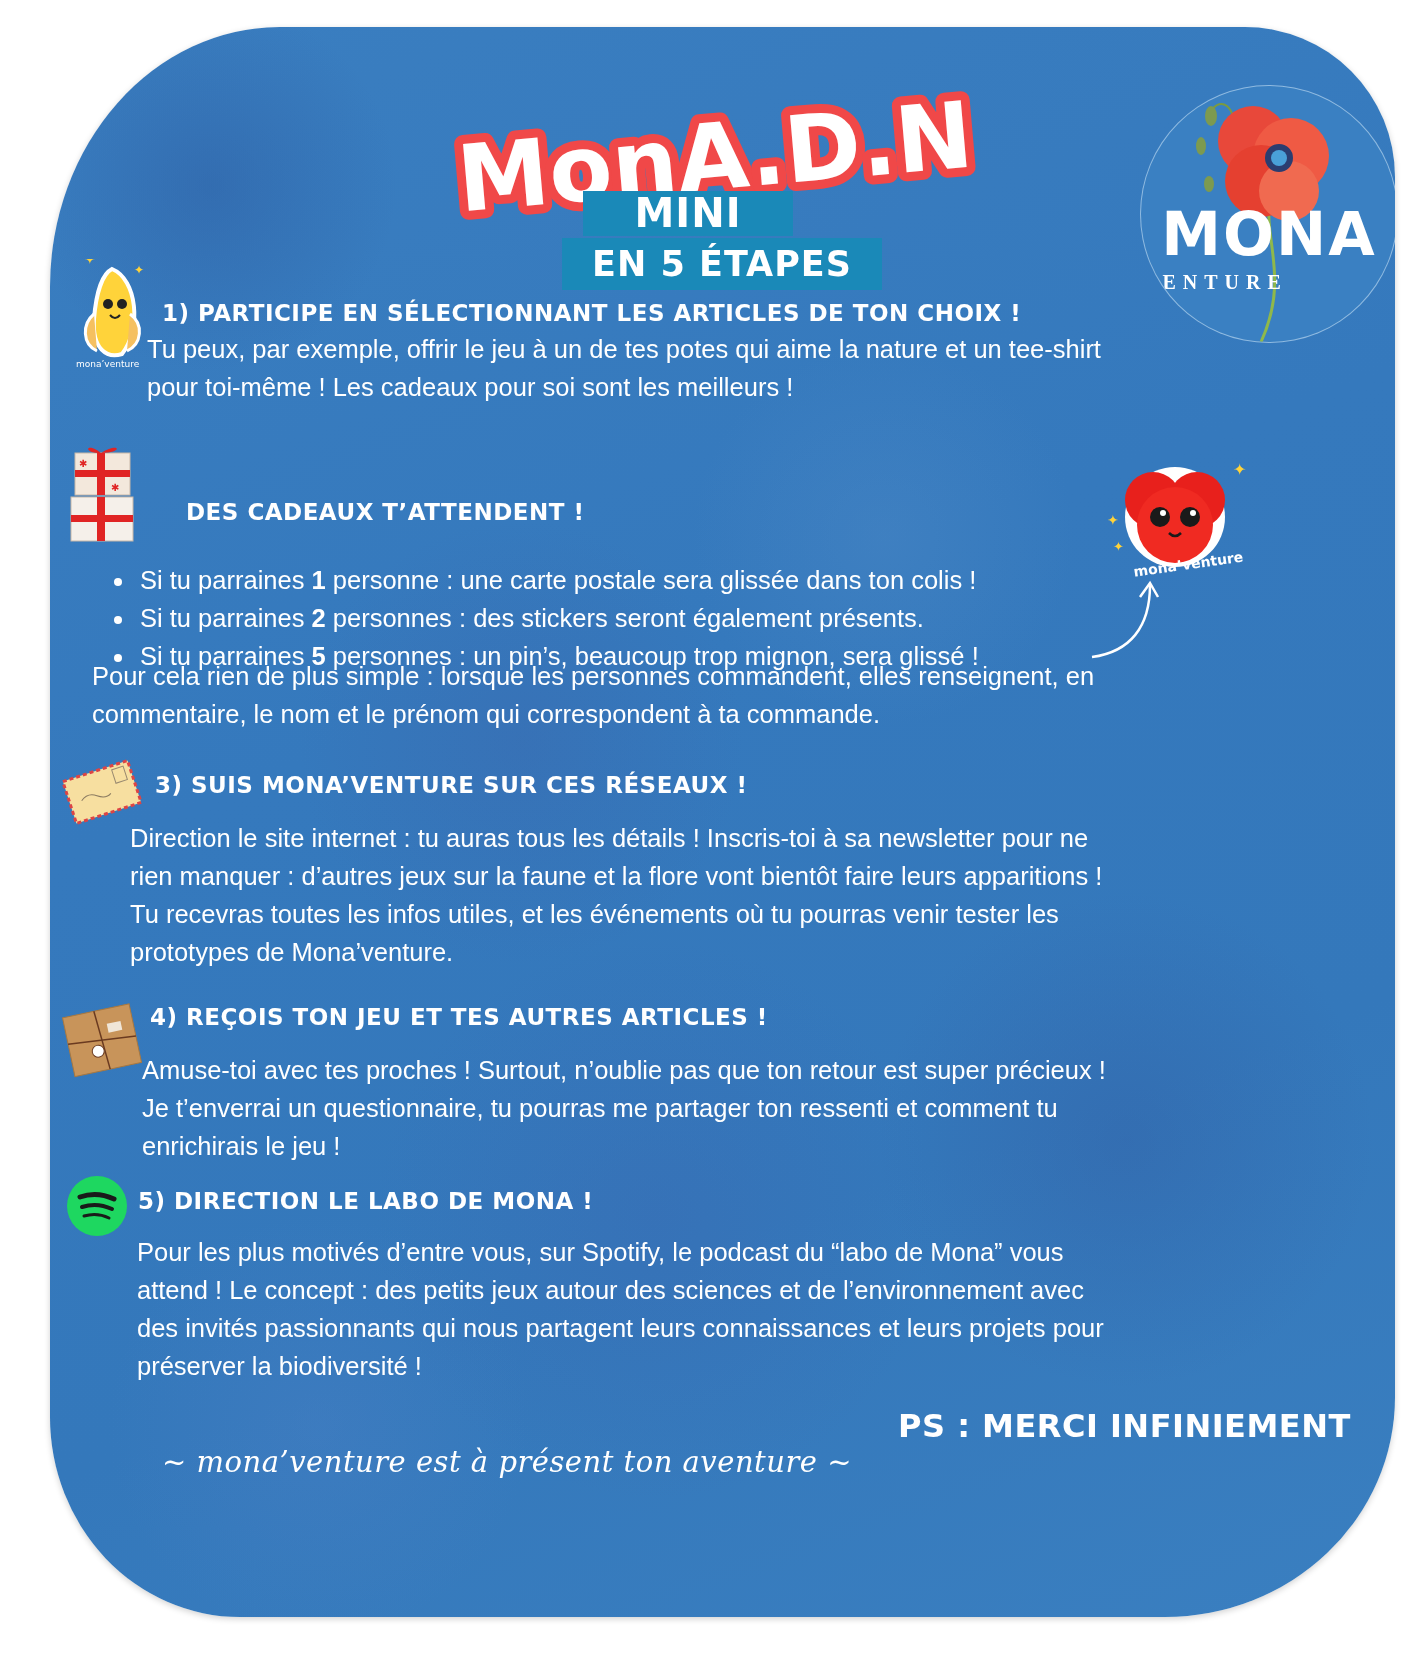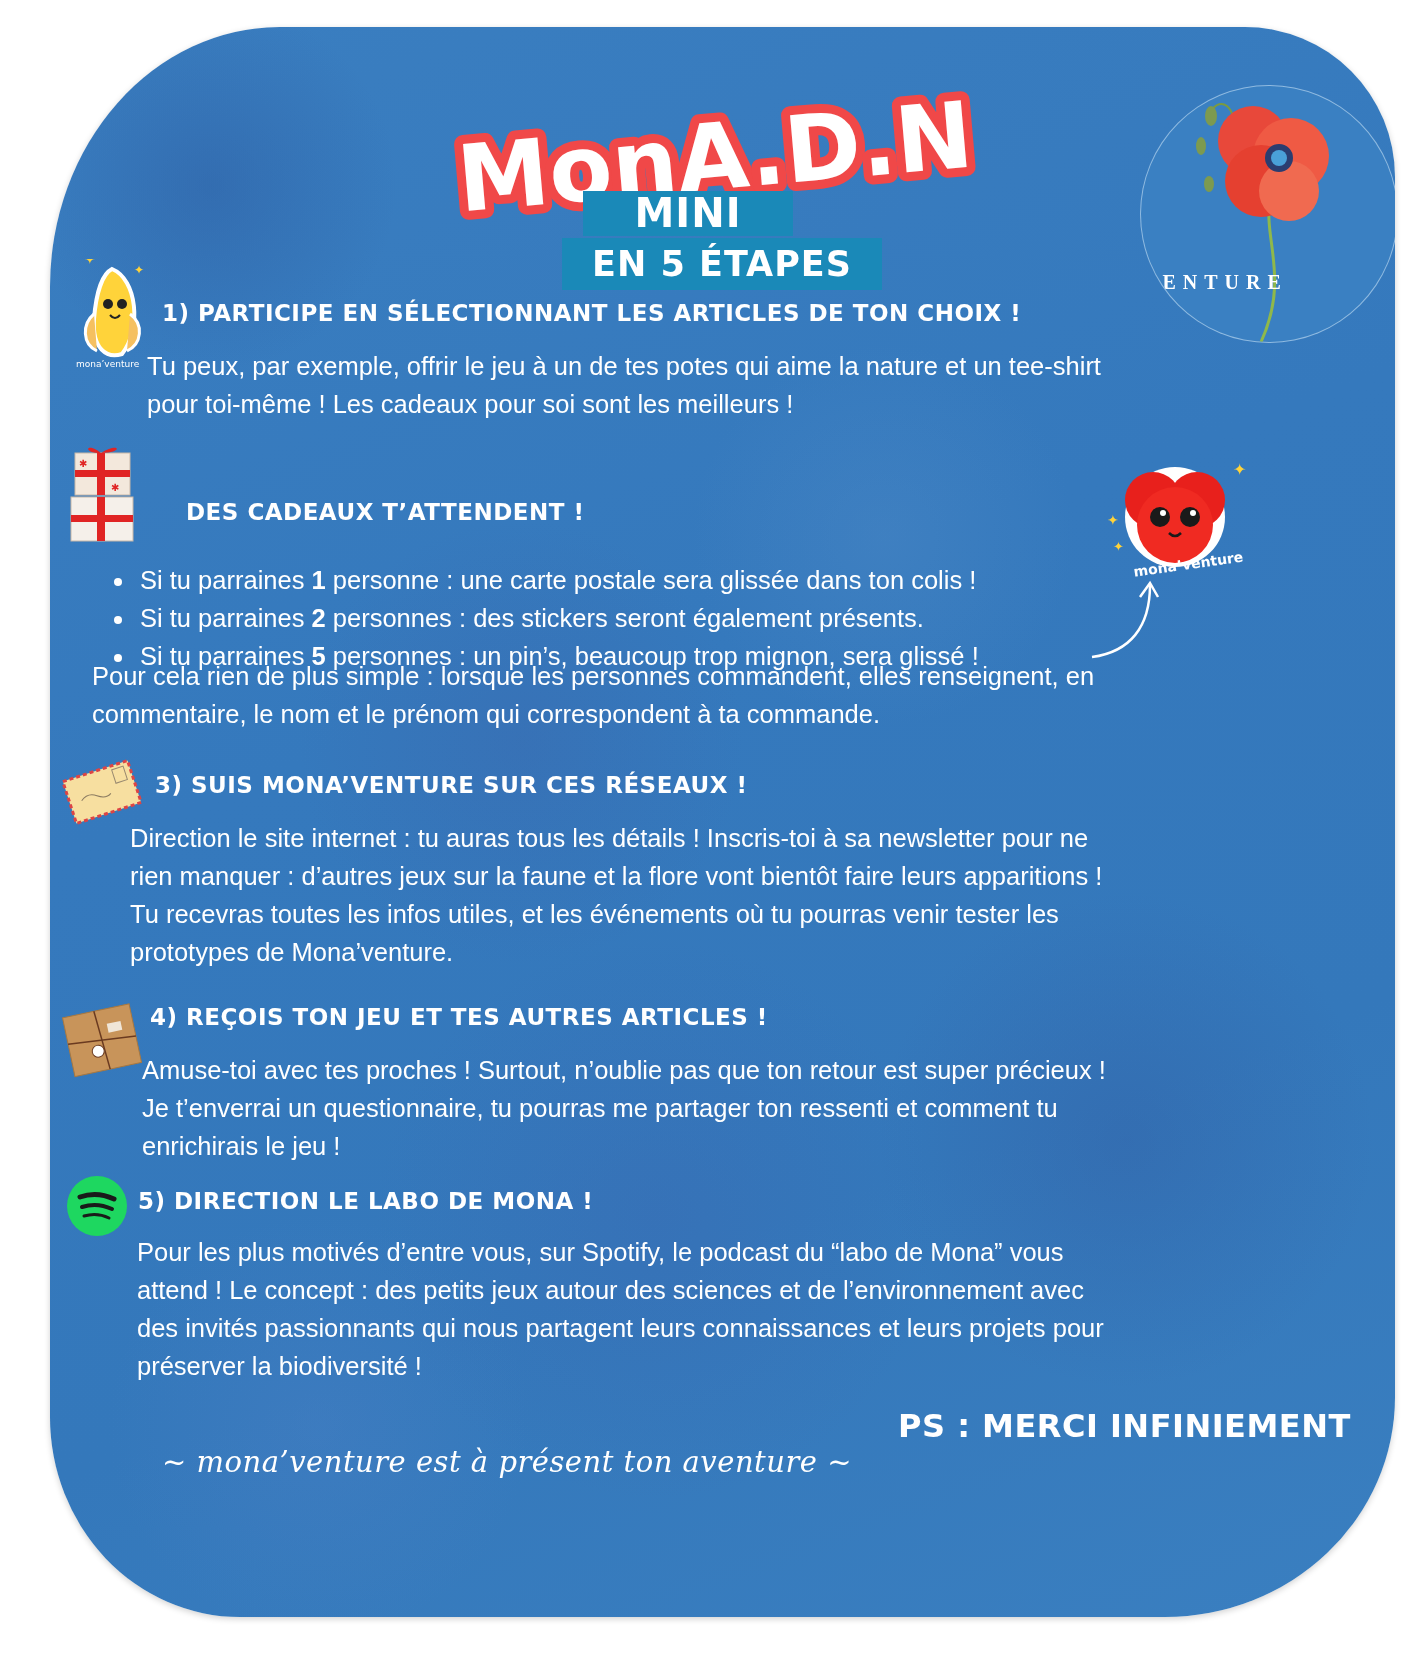--- a/index.html
+++ b/index.html
@@ -78,36 +78,37 @@
       <ellipse cx="70" cy="30" rx="6" ry="10" fill="#7c9a50"></ellipse>
       <ellipse cx="60" cy="60" rx="5" ry="9" fill="#7c9a50"></ellipse>
       <ellipse cx="68" cy="98" rx="5" ry="8" fill="#7c9a50"></ellipse>
       <circle cx="112" cy="55" r="35" fill="#e8483a"></circle>
       <circle cx="150" cy="70" r="38" fill="#ef5a44"></circle>
       <circle cx="120" cy="95" r="36" fill="#e54030"></circle>
       <circle cx="148" cy="105" r="30" fill="#f06a50"></circle>
       <circle cx="138" cy="72" r="14" fill="#2b3d70"></circle>
       <circle cx="138" cy="72" r="8" fill="#4aa0d8"></circle>
     </svg>
+    <div class="logo-text">MONA</div>
     <div class="logo-sub">VENTURE</div>
   </div>
 
   <svg class="icon" style="left:22px;top:232px;" width="80" height="110" viewBox="0 0 80 110">
     <path d="M40 10 C 65 20, 70 70, 50 95 C 35 100, 20 90, 22 60 C 24 35, 30 15, 40 10 Z" fill="#ffd33a" stroke="#fff" stroke-width="4"></path>
     <path d="M22 55 C 10 65, 10 85, 25 92" fill="#f5c060" stroke="#fff" stroke-width="3"></path>
     <path d="M58 55 C 72 65, 70 85, 55 92" fill="#f5c060" stroke="#fff" stroke-width="3"></path>
     <circle cx="36" cy="45" r="5" fill="#222"></circle>
     <circle cx="50" cy="45" r="5" fill="#222"></circle>
     <path d="M38 56 Q 43 62 48 56" stroke="#222" stroke-width="2" fill="none"></path>
     <text x="12" y="5" font-size="14" fill="#ffd33a">✦</text>
     <text x="62" y="15" font-size="12" fill="#ffd33a">✦</text>
     <text x="4" y="108" font-size="9" fill="#fff" font-family="DejaVu Sans, sans-serif">mona’venture</text>
   </svg>
   <div class="abs heading" style="left:112px;top:268px;">1) PARTICIPE EN SÉLECTIONNANT LES ARTICLES DE TON CHOIX !</div>
-  <div class="abs body-text" style="left:97px;top:320px;">
+  <div class="abs body-text" style="left:97px;top:303px;">
     <div>Tu peux, par exemple, offrir le jeu à un de tes potes qui aime la nature et un tee-shirt</div>
     <div>pour toi-même ! Les cadeaux pour soi sont les meilleurs !</div>
   </div>
 
   <svg class="icon" style="left:17px;top:418px;" width="75" height="100" viewBox="0 0 75 100">
     <rect x="8" y="8" width="55" height="42" fill="#f3e8dc" stroke="#c8b8a8" stroke-width="1"></rect>
     <rect x="30" y="8" width="8" height="42" fill="#e02424"></rect>
     <rect x="8" y="25" width="55" height="7" fill="#e02424"></rect>
     <path d="M34 8 C 20 -4, 14 8, 34 8 C 52 -4, 58 8, 34 8" fill="#e02424"></path>
     <text x="12" y="22" font-size="10" fill="#e02424">✱</text>

